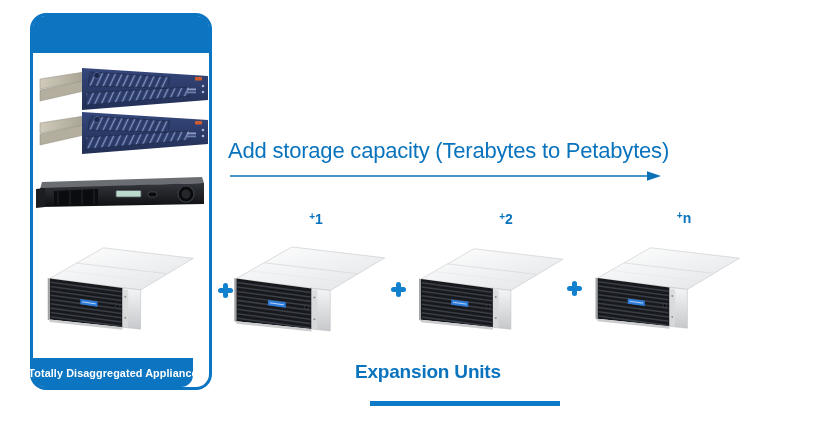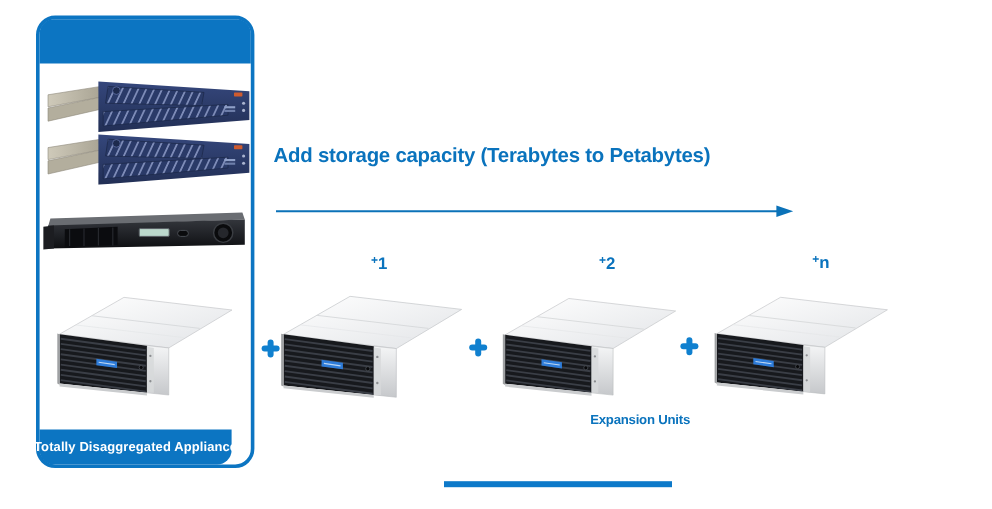--- a/index.html
+++ b/index.html
@@ -19,39 +19,39 @@
   .panel-header{position:absolute;left:0;right:0;top:0;height:37px;
     background:var(--brand-blue);border-radius:12px 12px 0 0;}
   .panel-footer{position:absolute;left:0;right:16px;bottom:0;height:29px;
     background:var(--brand-blue);border-radius:0 0 12px 12px;
     display:flex;align-items:center;justify-content:center;
     color:#fff;font-size:10.8px;font-weight:700;letter-spacing:.1px;white-space:nowrap;}
   .dev{position:absolute;}
   .dev svg{display:block;width:100%;height:100%;}
 
   
-  .capacity-title{position:absolute;left:228px;top:120px;
-    color:var(--text-blue);font-size:17px;font-weight:700;letter-spacing:-.2px;white-space:nowrap;}
+  .capacity-title{position:absolute;left:228px;top:138px;
+    color:var(--text-blue);font-size:22px;font-weight:400;letter-spacing:-.2px;white-space:nowrap;}
   .capacity-arrow{position:absolute;left:228px;top:168px;width:436px;height:16px;}
 
   
   .unit{position:absolute;}
   .unit svg{display:block;width:100%;height:100%;}
   .unit-label{position:absolute;width:40px;text-align:center;
     color:var(--text-blue);font-size:14px;font-weight:700;white-space:nowrap;}
   .unit-label .sup{font-size:10px;vertical-align:4px;}
   .plus{position:absolute;width:15px;height:15px;}
   .plus::before{content:"";position:absolute;left:0;top:5.25px;width:15px;height:4.5px;
     background:var(--plus-blue);border-radius:2.5px;}
   .plus::after{content:"";position:absolute;left:5.25px;top:0;width:4.5px;height:15px;
     background:var(--plus-blue);border-radius:2.5px;}
 
   
-  .expansion-caption{position:absolute;left:355px;top:340px;width:220px;
-    text-align:right;color:var(--text-blue);font-size:11px;font-weight:700;
+  .expansion-caption{position:absolute;left:355px;top:361px;width:220px;
+    text-align:left;color:var(--text-blue);font-size:19px;font-weight:700;
     line-height:21px;letter-spacing:-.2px;white-space:nowrap;}
   .caption-underline{position:absolute;left:370px;top:401px;width:190px;height:5px;
     background:var(--underline-blue);}
 </style>
 </head>
 <body>
 
 <div class="page">
 
   <svg width="0" height="0" style="position:absolute" aria-hidden="true">

